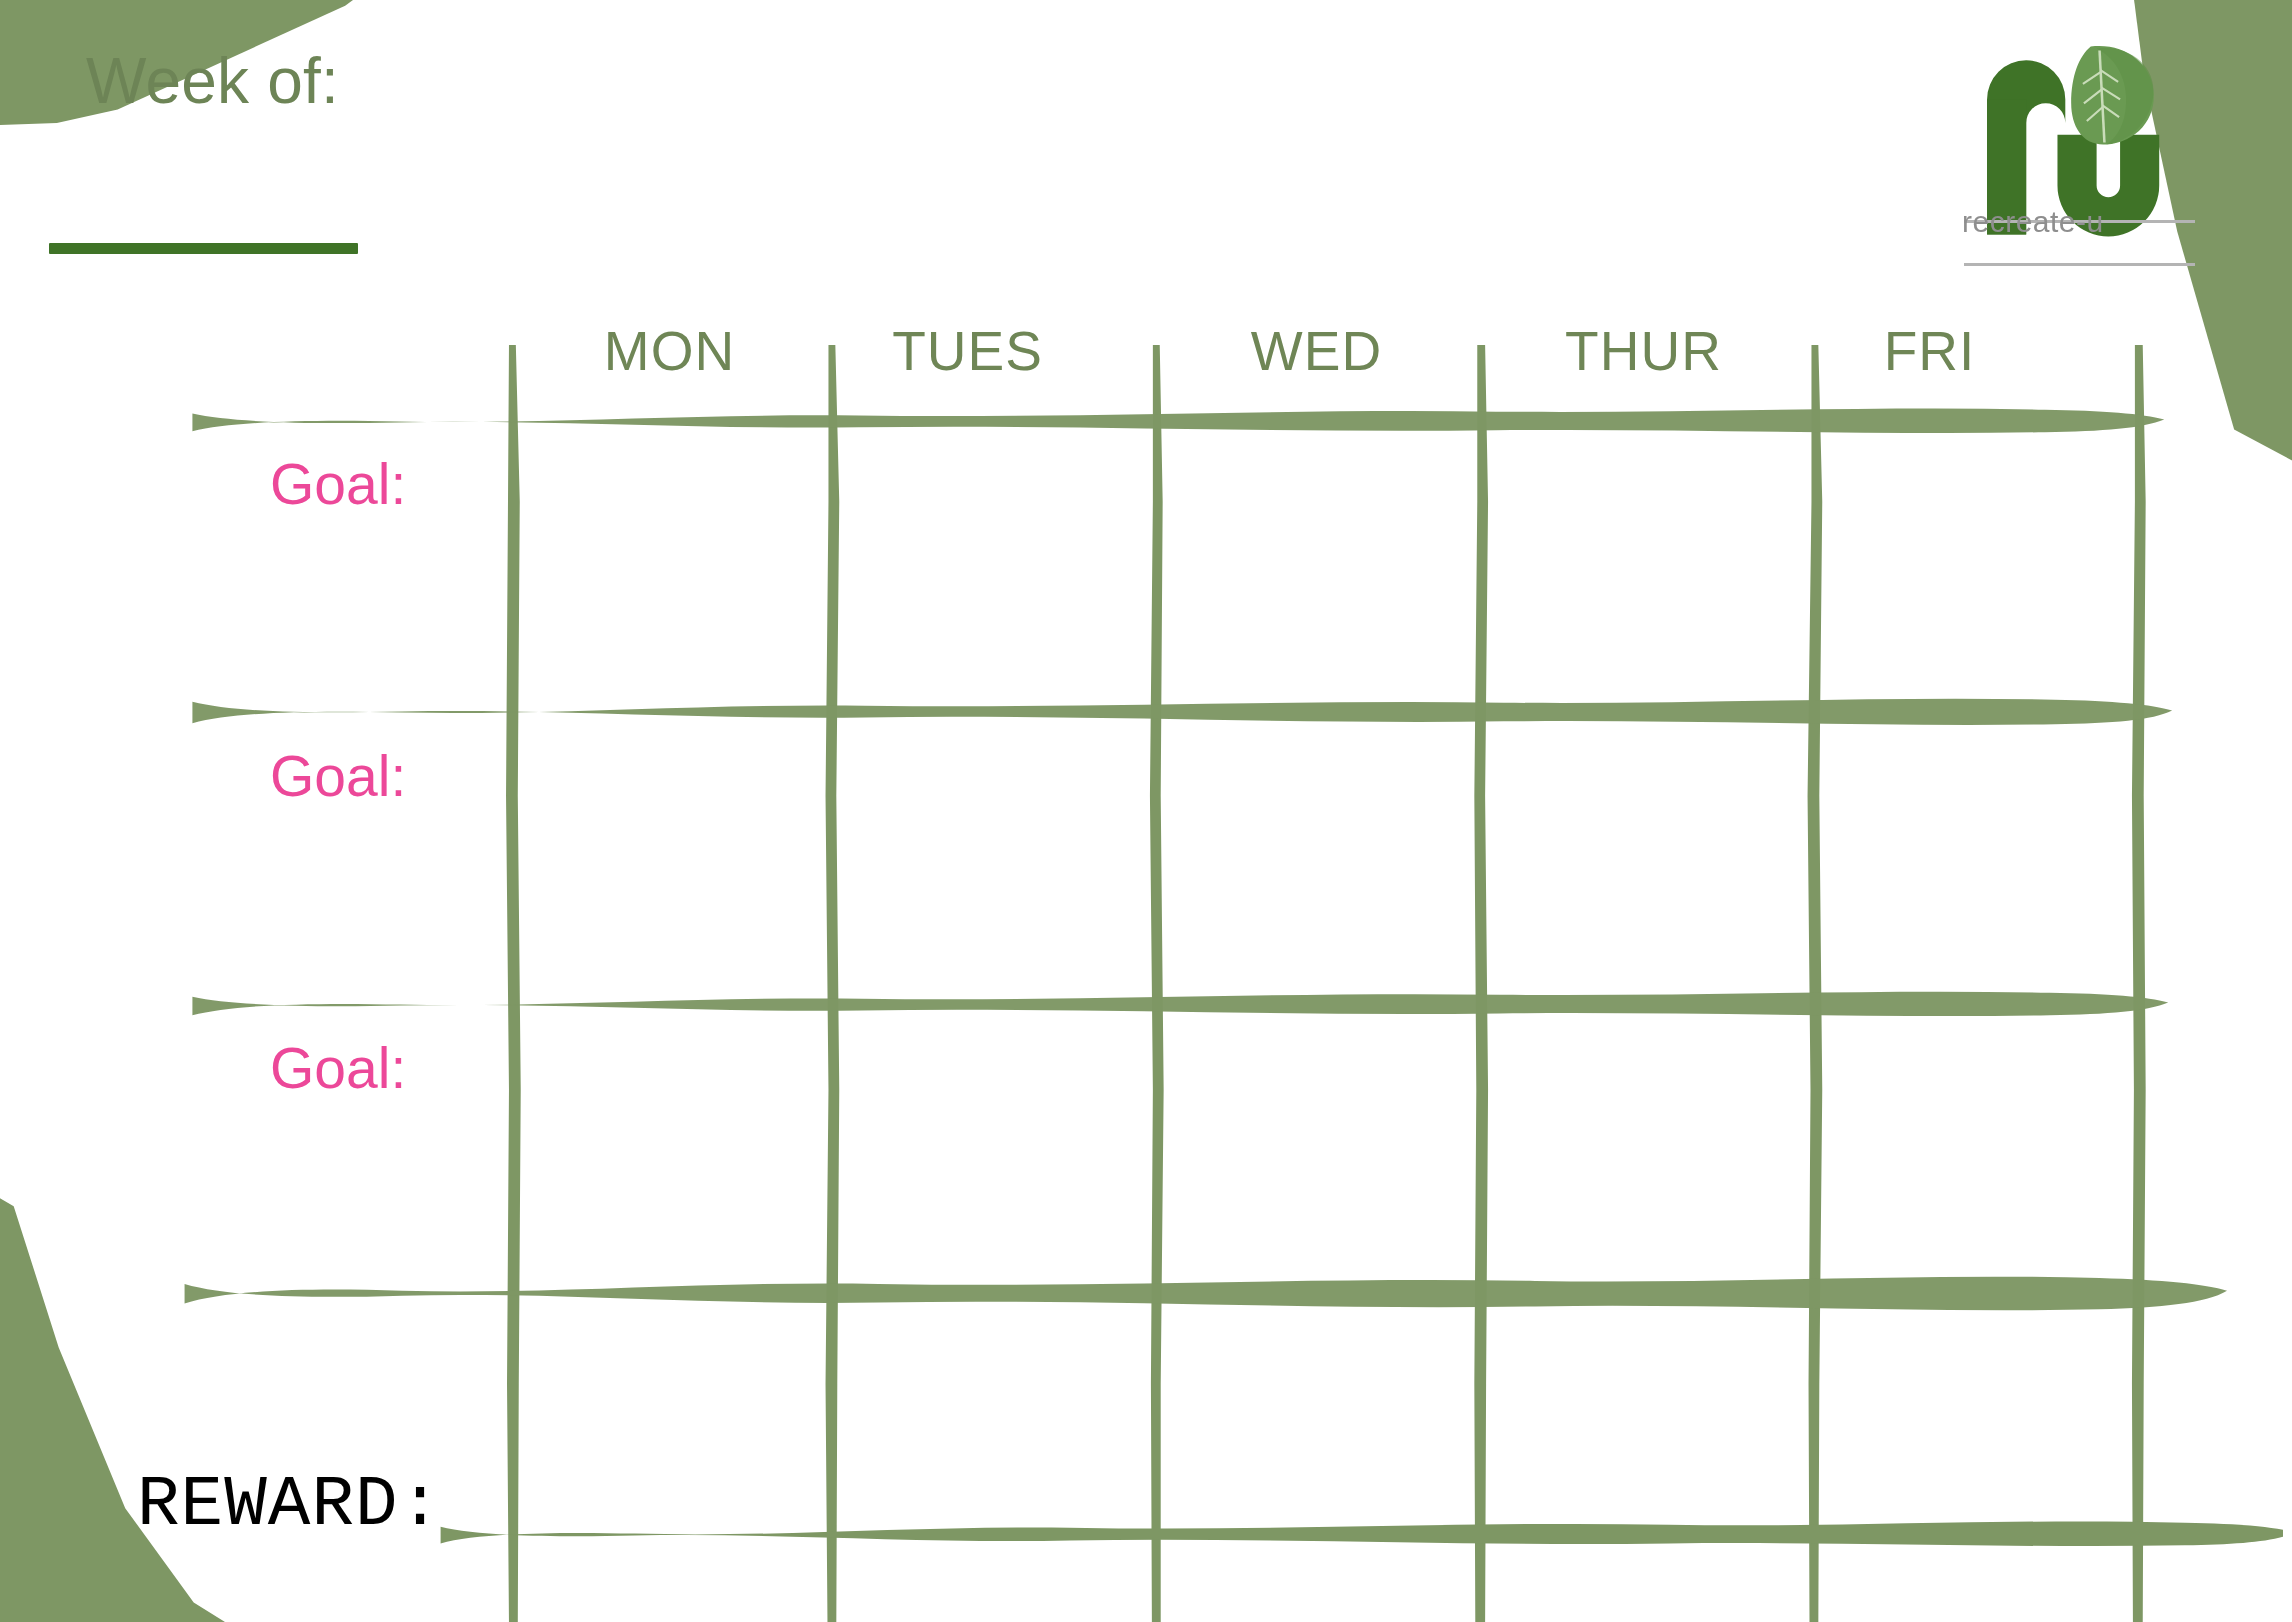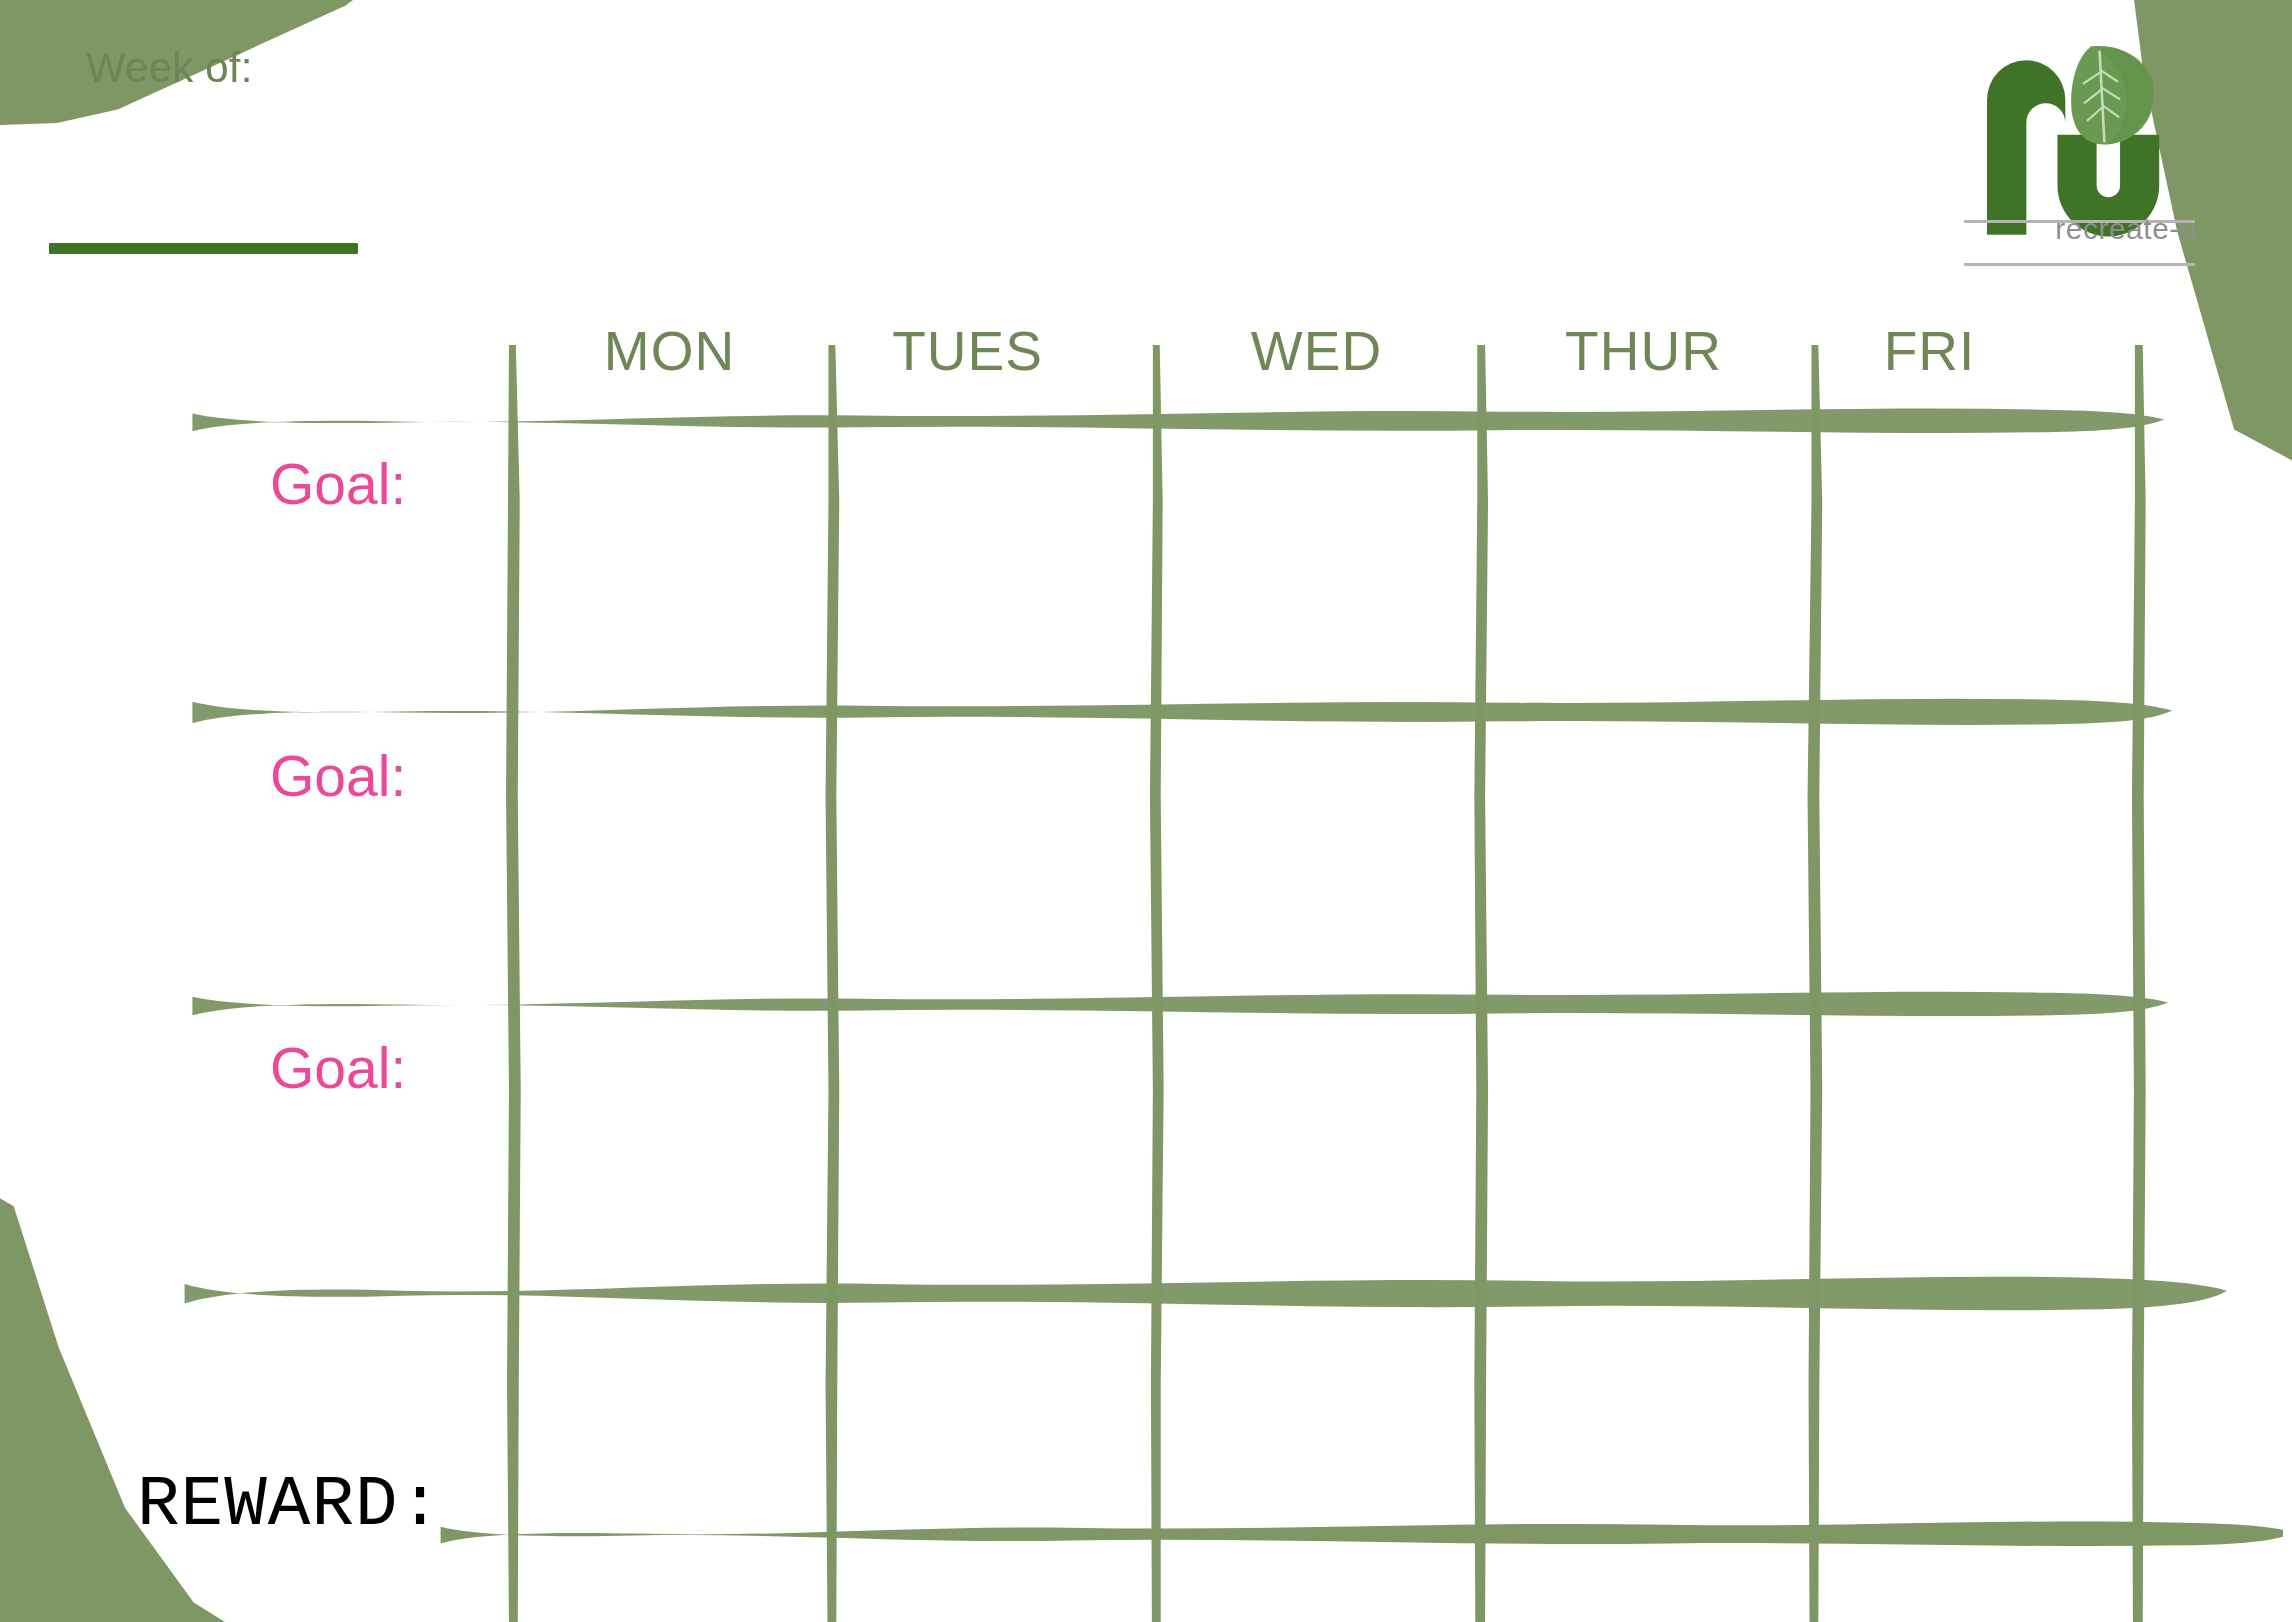--- a/index.html
+++ b/index.html
@@ -13,38 +13,38 @@
   
   .corner{position:absolute;}
   #corner-tl{left:0;top:0;width:353px;height:127px;}
   #corner-tr{right:0;top:0;width:206px;height:461px;}
   #corner-bl{left:0;bottom:0;width:225px;height:510px;}
   #corner-br{right:0;bottom:0;width:118px;height:108px;}
 
   
   #week-of-label{
     position:absolute;left:86px;top:44px;
-    font-size:42px;color:#6d8456;letter-spacing:0.2px;
+    font-size:64px;color:#6d8456;letter-spacing:0.2px;
     white-space:nowrap;
   }
   #week-of-rule{
     position:absolute;left:49px;top:243px;width:309px;height:10.8px;
     background:#3f7327;border-radius:1px;
   }
   #page-title{
     position:absolute;left:0;right:0;top:27.4px;text-align:center;
     font-size:114px;color:#7f9c63;font-weight:400;letter-spacing:-1px;
     line-height:1.05;
   }
 
   
   #logo{position:absolute;right:116px;top:29px;width:196px;height:225px;}
   #logo svg{display:block;}
   #logo-wordmark{
-    position:absolute;right:96px;top:212px;width:235px;text-align:right;
+    position:absolute;right:96px;top:205px;width:235px;text-align:left;
     font-size:30px;color:#8e8e8e;letter-spacing:0.5px;
   }
   #logo-rule-top{position:absolute;right:98px;top:220px;width:231px;height:2.9px;background:#b4b4b4;}
   #logo-rule-bottom{position:absolute;right:98px;top:263px;width:231px;height:2.9px;background:#b4b4b4;}
 
   
   .day-head{
     position:absolute;top:319px;
     font-size:55px;color:#6f8656;letter-spacing:1px;
     text-align:center;white-space:nowrap;

